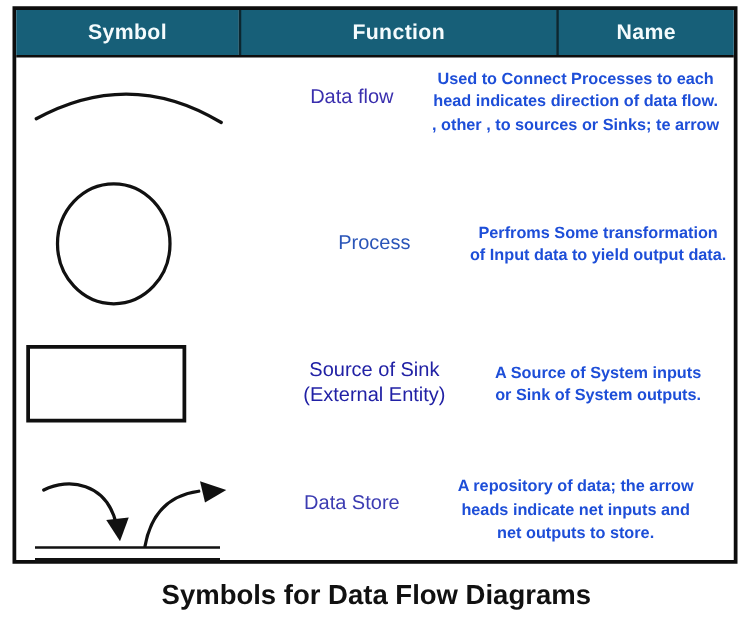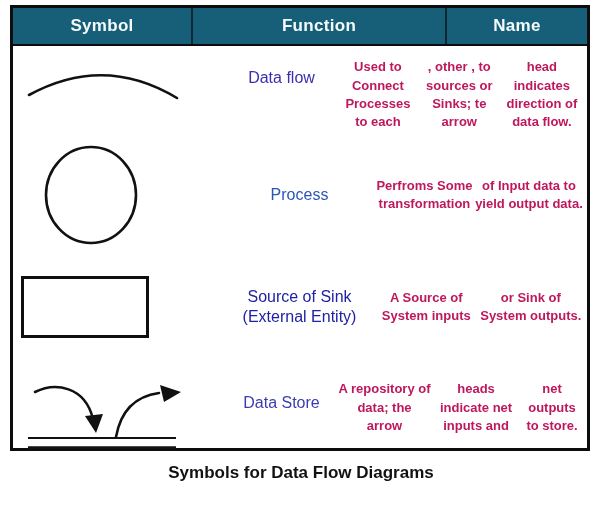--- a/index.html
+++ b/index.html
@@ -56,25 +56,25 @@
     flex-direction: column;
     padding-left: 36px;
     box-sizing: content-box;
     text-align: center;
     font-size: 16px;
     font-weight: 400;
     line-height: 1.25;
   }
   .cell.func {
     flex: 1;
-    flex-direction: row;
+    flex-direction: column;
     text-align: center;
     font-size: 13px;
     font-weight: 700;
-    color: #be185d;
+    color: #1d4ed8;
     line-height: 1.42;
     padding: 0 4px;
   }
 
   
   .r1 .sym  { align-items: flex-start; padding-top: 12px; box-sizing: border-box; }
   .r1 .name { justify-content: flex-start; padding-top: 22px; box-sizing: border-box; }
   .r1 .func { justify-content: flex-start; padding-top: 8px; box-sizing: border-box; }
 
   .r2 .sym  { justify-content: flex-start; padding-left: 30px; box-sizing: border-box; }
@@ -88,21 +88,21 @@
     height: 56px;
     border: 3px solid #0f0f0f;
     background: #ffffff;
   }
   .caption {
     position: absolute;
     left: 0;
     top: 463px;
     width: 602px;
     text-align: center;
-    font-size: 17px;
+    font-size: 22px;
     font-weight: 700;
     color: #111111;
   }
   svg { display: block; }
 </style>
 </head>
 <body>
 
 <div class="stage">
 
@@ -118,22 +118,22 @@
       <div class="cell sym">
         <svg width="154" height="50" viewBox="0 0 154 50">
           <path d="M3,37 Q78,-4 151,40" fill="none" stroke="#111111" stroke-width="2.6" stroke-linecap="round"></path>
         </svg>
       </div>
       <div class="cell name">
         <div style="color: rgb(58, 47, 174);">Data flow</div>
       </div>
       <div class="cell func">
         <div>Used to Connect Processes to each</div>
+        <div>head indicates direction of data flow.</div>
         <div>, other , to sources or Sinks; te arrow</div>
-        <div>head indicates direction of data flow.</div>
       </div>
     </div>
 
     <div class="body-row r2">
       <div class="cell sym">
         <svg width="96" height="102" viewBox="0 0 96 102">
           <ellipse cx="48" cy="51" rx="45" ry="48" fill="none" stroke="#111111" stroke-width="2.6"></ellipse>
         </svg>
       </div>
       <div class="cell name">

